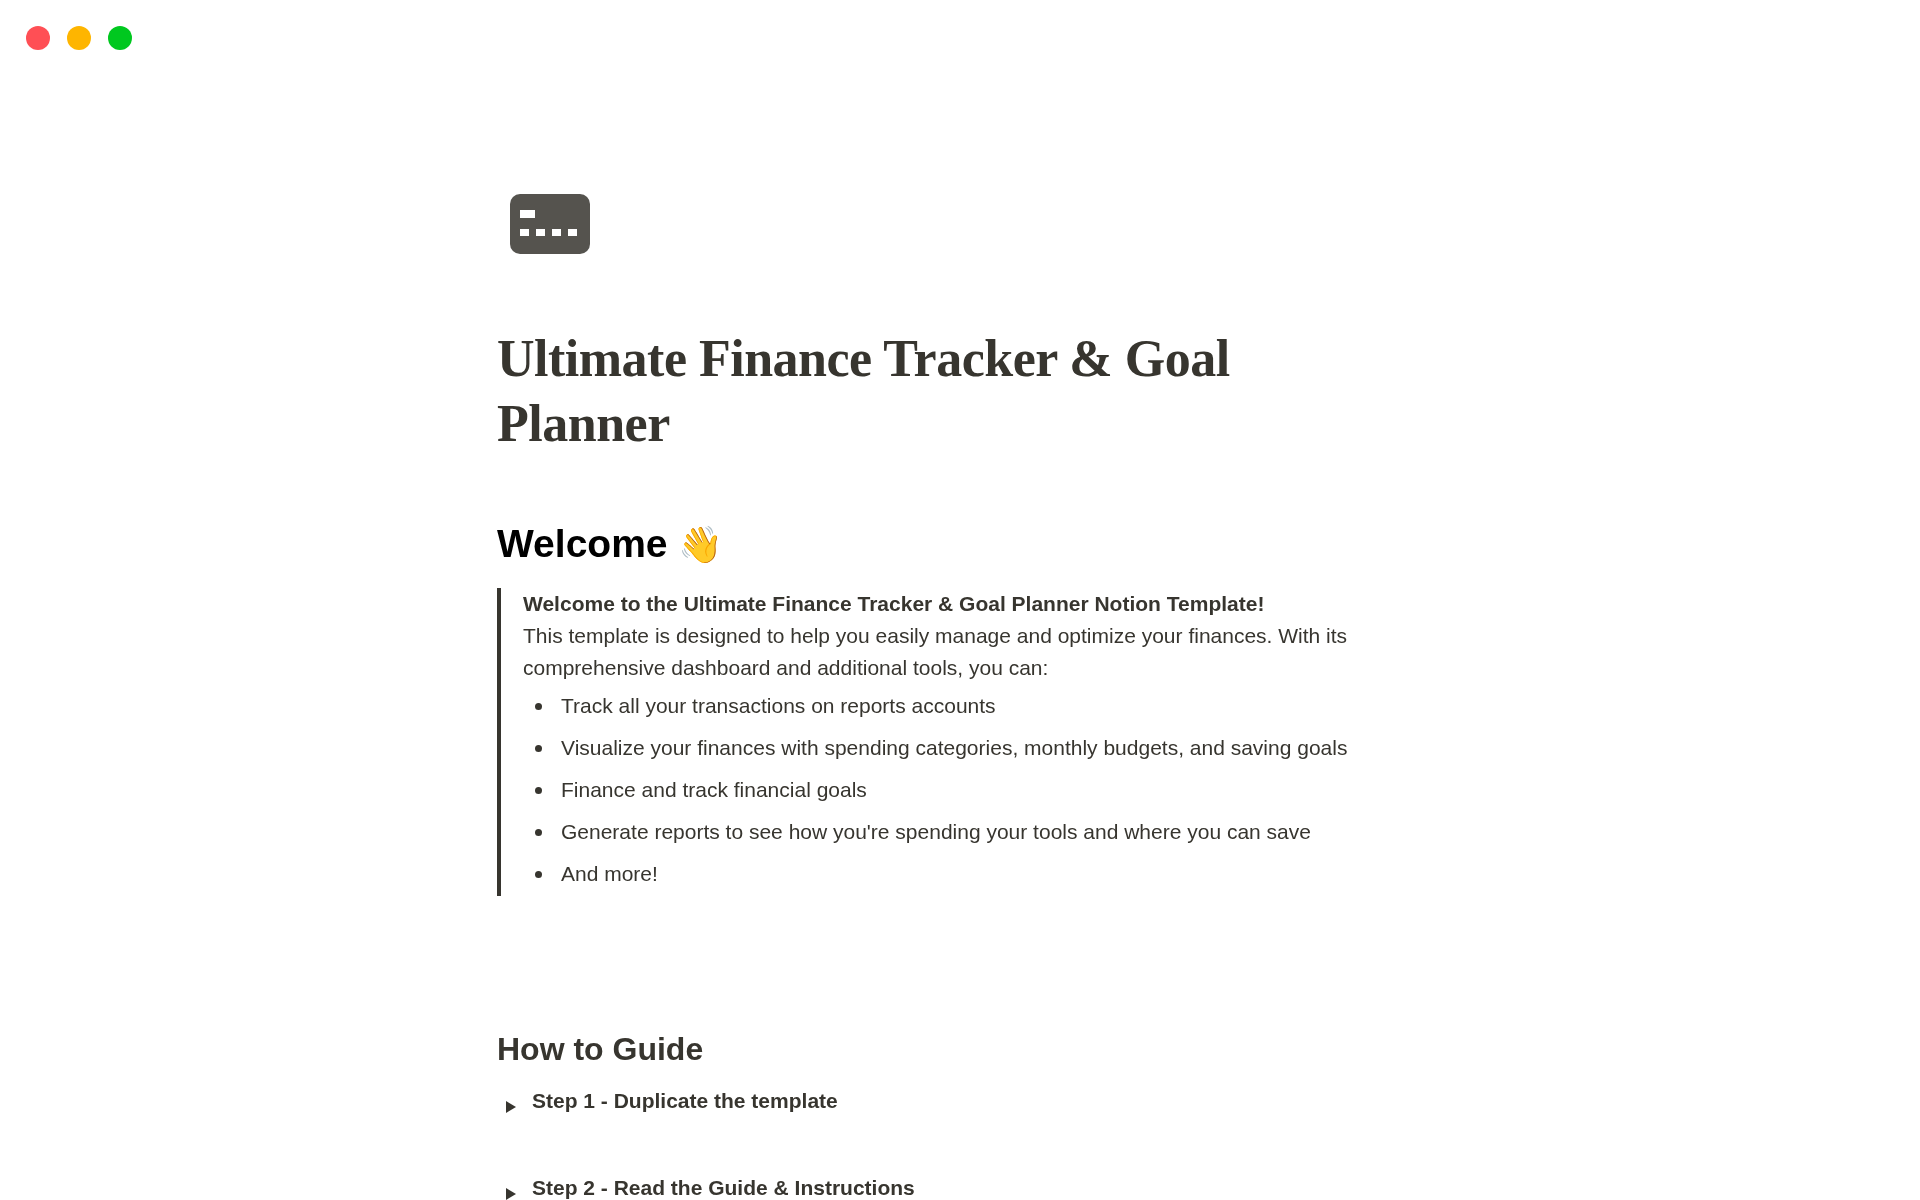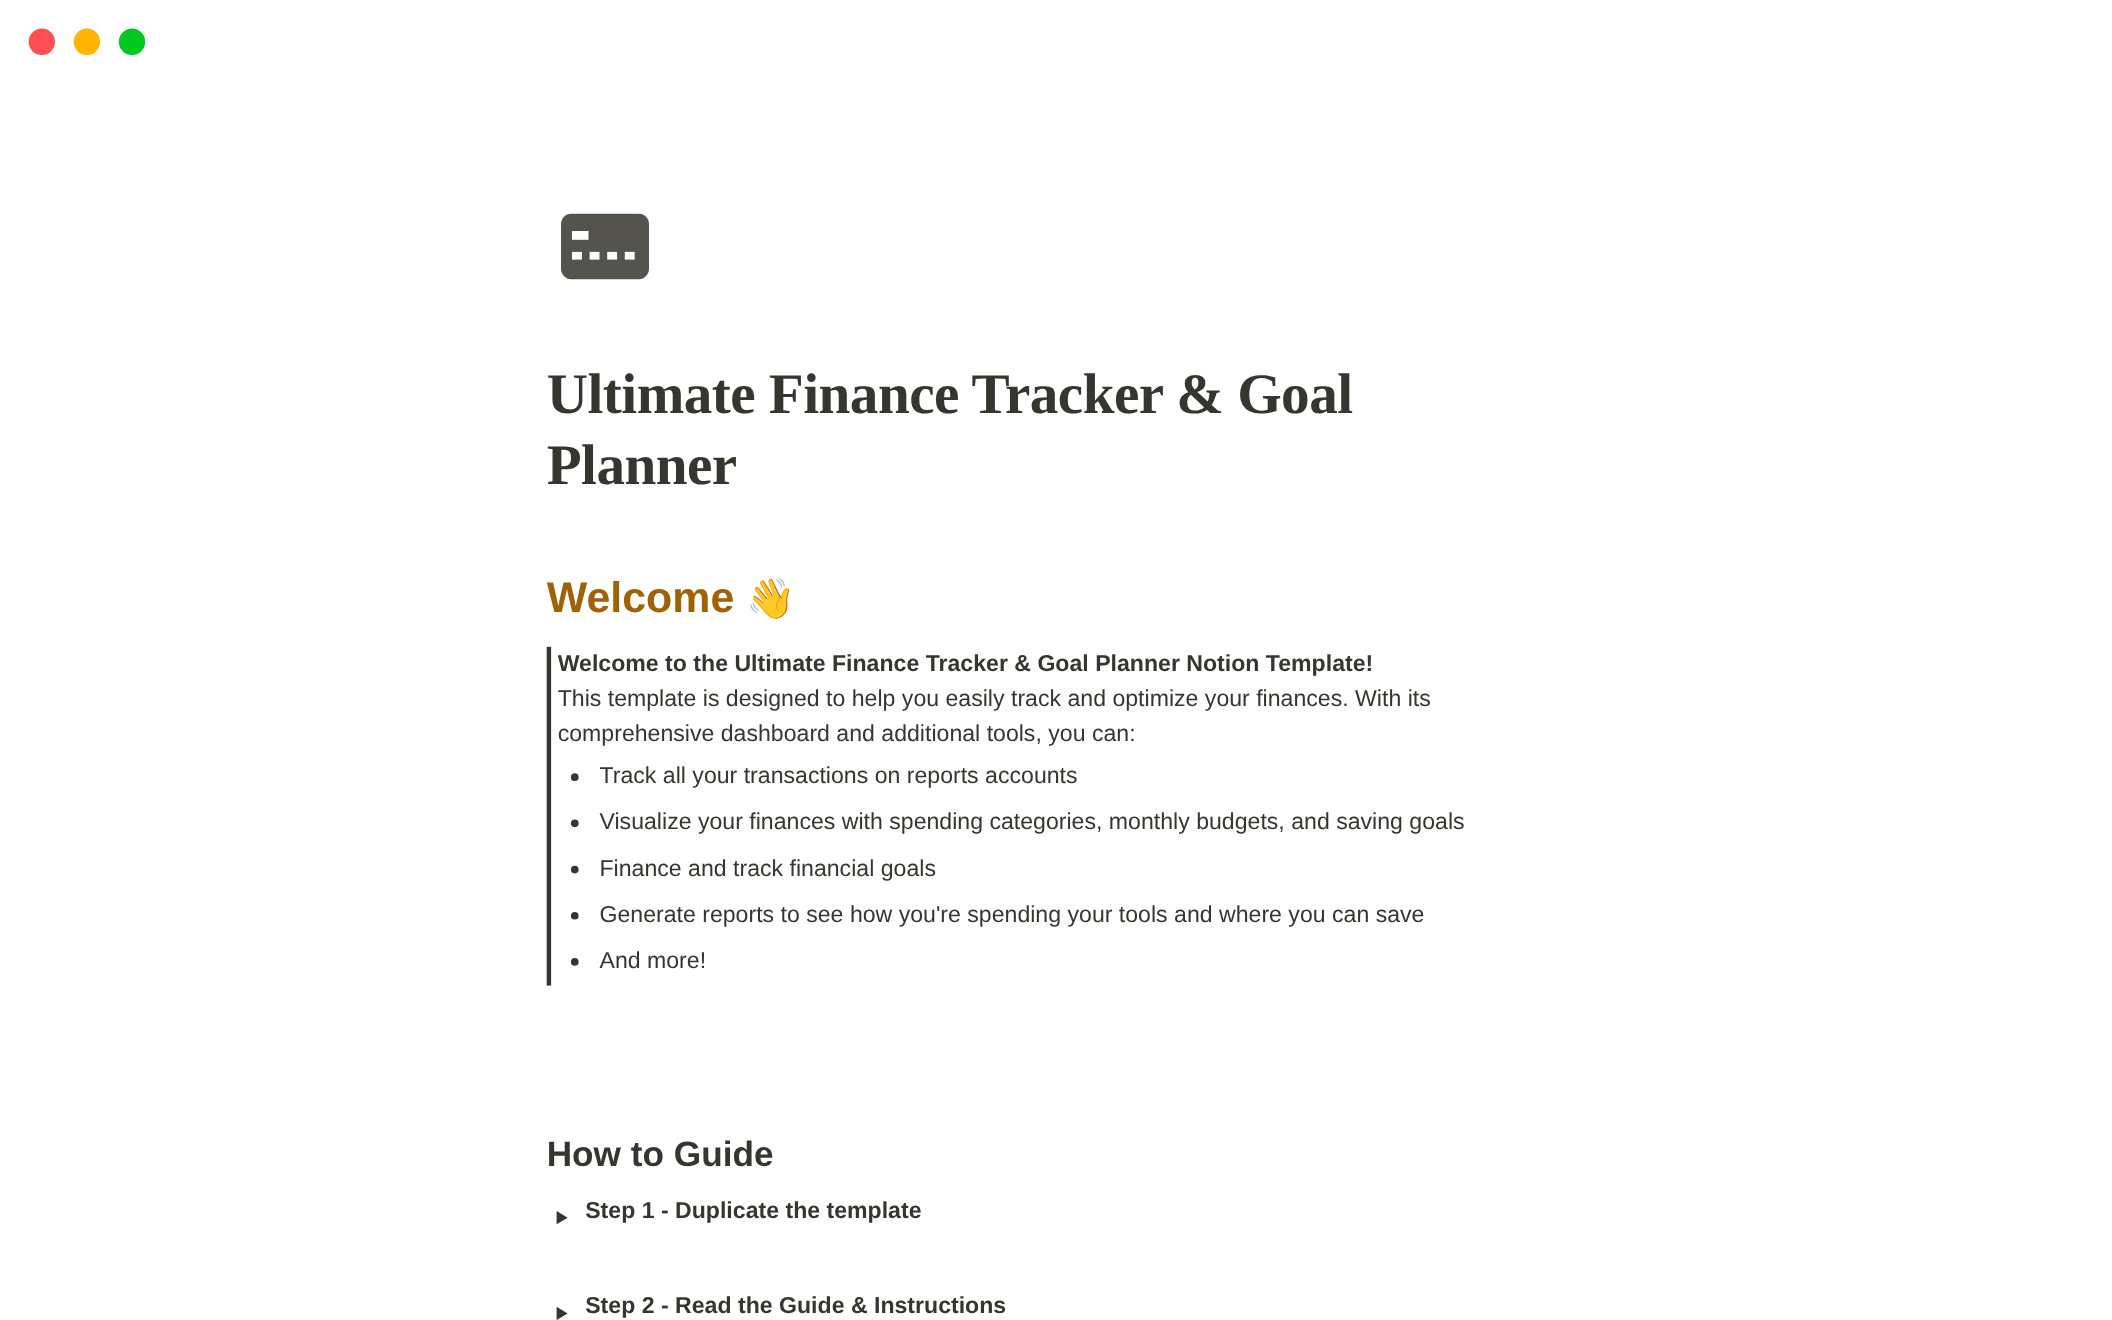--- a/index.html
+++ b/index.html
@@ -18,26 +18,26 @@
 
   .page { position: absolute; left: 497px; top: 0; width: 900px; }
   .page-icon { position: absolute; top: 194px; left: 13px; width: 80px; height: 60px; }
   .title {
     position: absolute; top: 326px; left: 0; width: 900px;
     font-size: 52px; font-weight: 700; line-height: 65px; letter-spacing: -0.5px;
     margin: 0; color: #37352f; font-family: Liberation Serif, serif;
   }
   .h-welcome {
     position: absolute; top: 516px; left: 0; margin: 0;
-    font-size: 39px; font-weight: 600; line-height: 56px; color: #a16207;
+    font-size: 39px; font-weight: 600; line-height: 56px; color: #000000;
   }
   .wave { font-size: 36px; }
   .quote {
     position: absolute; top: 588px; left: 0; width: 900px;
-    border-left: 4px solid #37352f; padding-left: 6px; box-sizing: border-box;
+    border-left: 4px solid #37352f; padding-left: 22px; box-sizing: border-box;
     font-size: 21px; line-height: 32px; height: 308px;
   }
   .quote p { margin: 0; }
   .quote .bold { font-weight: 700; }
   .quote ul { list-style: none; margin: 6px 0 0 0; padding: 0; }
   .quote li { position: relative; padding-left: 38px; height: 42px; line-height: 32px; }
   .quote li::before {
     content: ""; position: absolute; left: 12px; top: 13px;
     width: 7px; height: 7px; border-radius: 50%; background: #37352f;
   }
@@ -78,21 +78,21 @@
 
   <h1 class="title">Ultimate Finance Tracker &amp; Goal Planner</h1>
 
   <h2 class="h-welcome">
     <span>Welcome</span>
     <span class="wave">👋</span>
   </h2>
 
   <div class="quote">
     <p class="bold">Welcome to the Ultimate Finance Tracker &amp; Goal Planner Notion Template!</p>
-    <p>This template is designed to help you easily track and optimize your finances. With its comprehensive dashboard and additional tools, you can:</p>
+    <p>This template is designed to help you easily manage and optimize your finances. With its comprehensive dashboard and additional tools, you can:</p>
     <ul>
       <li>Track all your transactions on reports accounts</li>
       <li>Visualize your finances with spending categories, monthly budgets, and saving goals</li>
       <li>Finance and track financial goals</li>
       <li>Generate reports to see how you're spending your tools and where you can save</li>
       <li>And more!</li>
     </ul>
   </div>
 
   <h2 class="h-start">How to Guide</h2>

